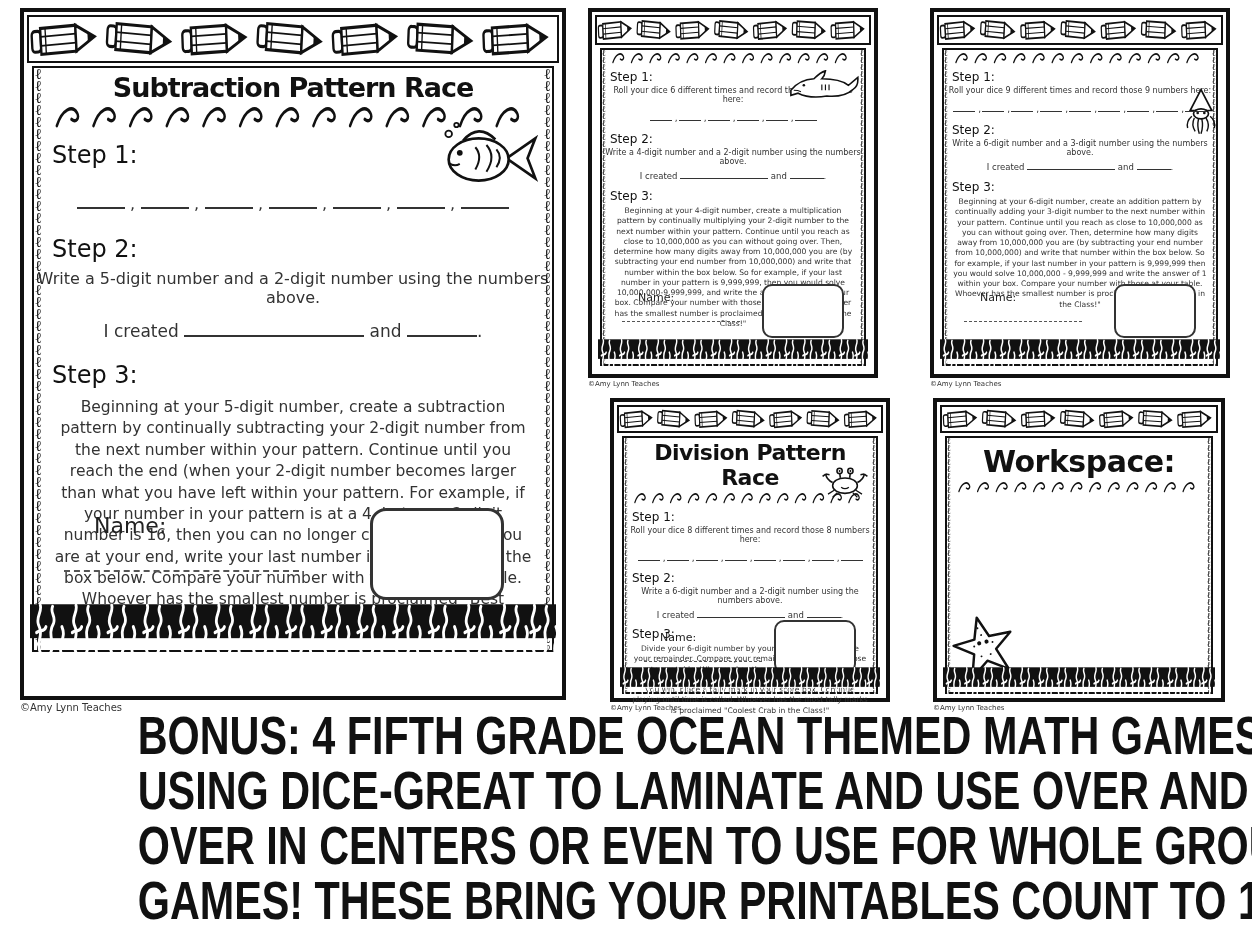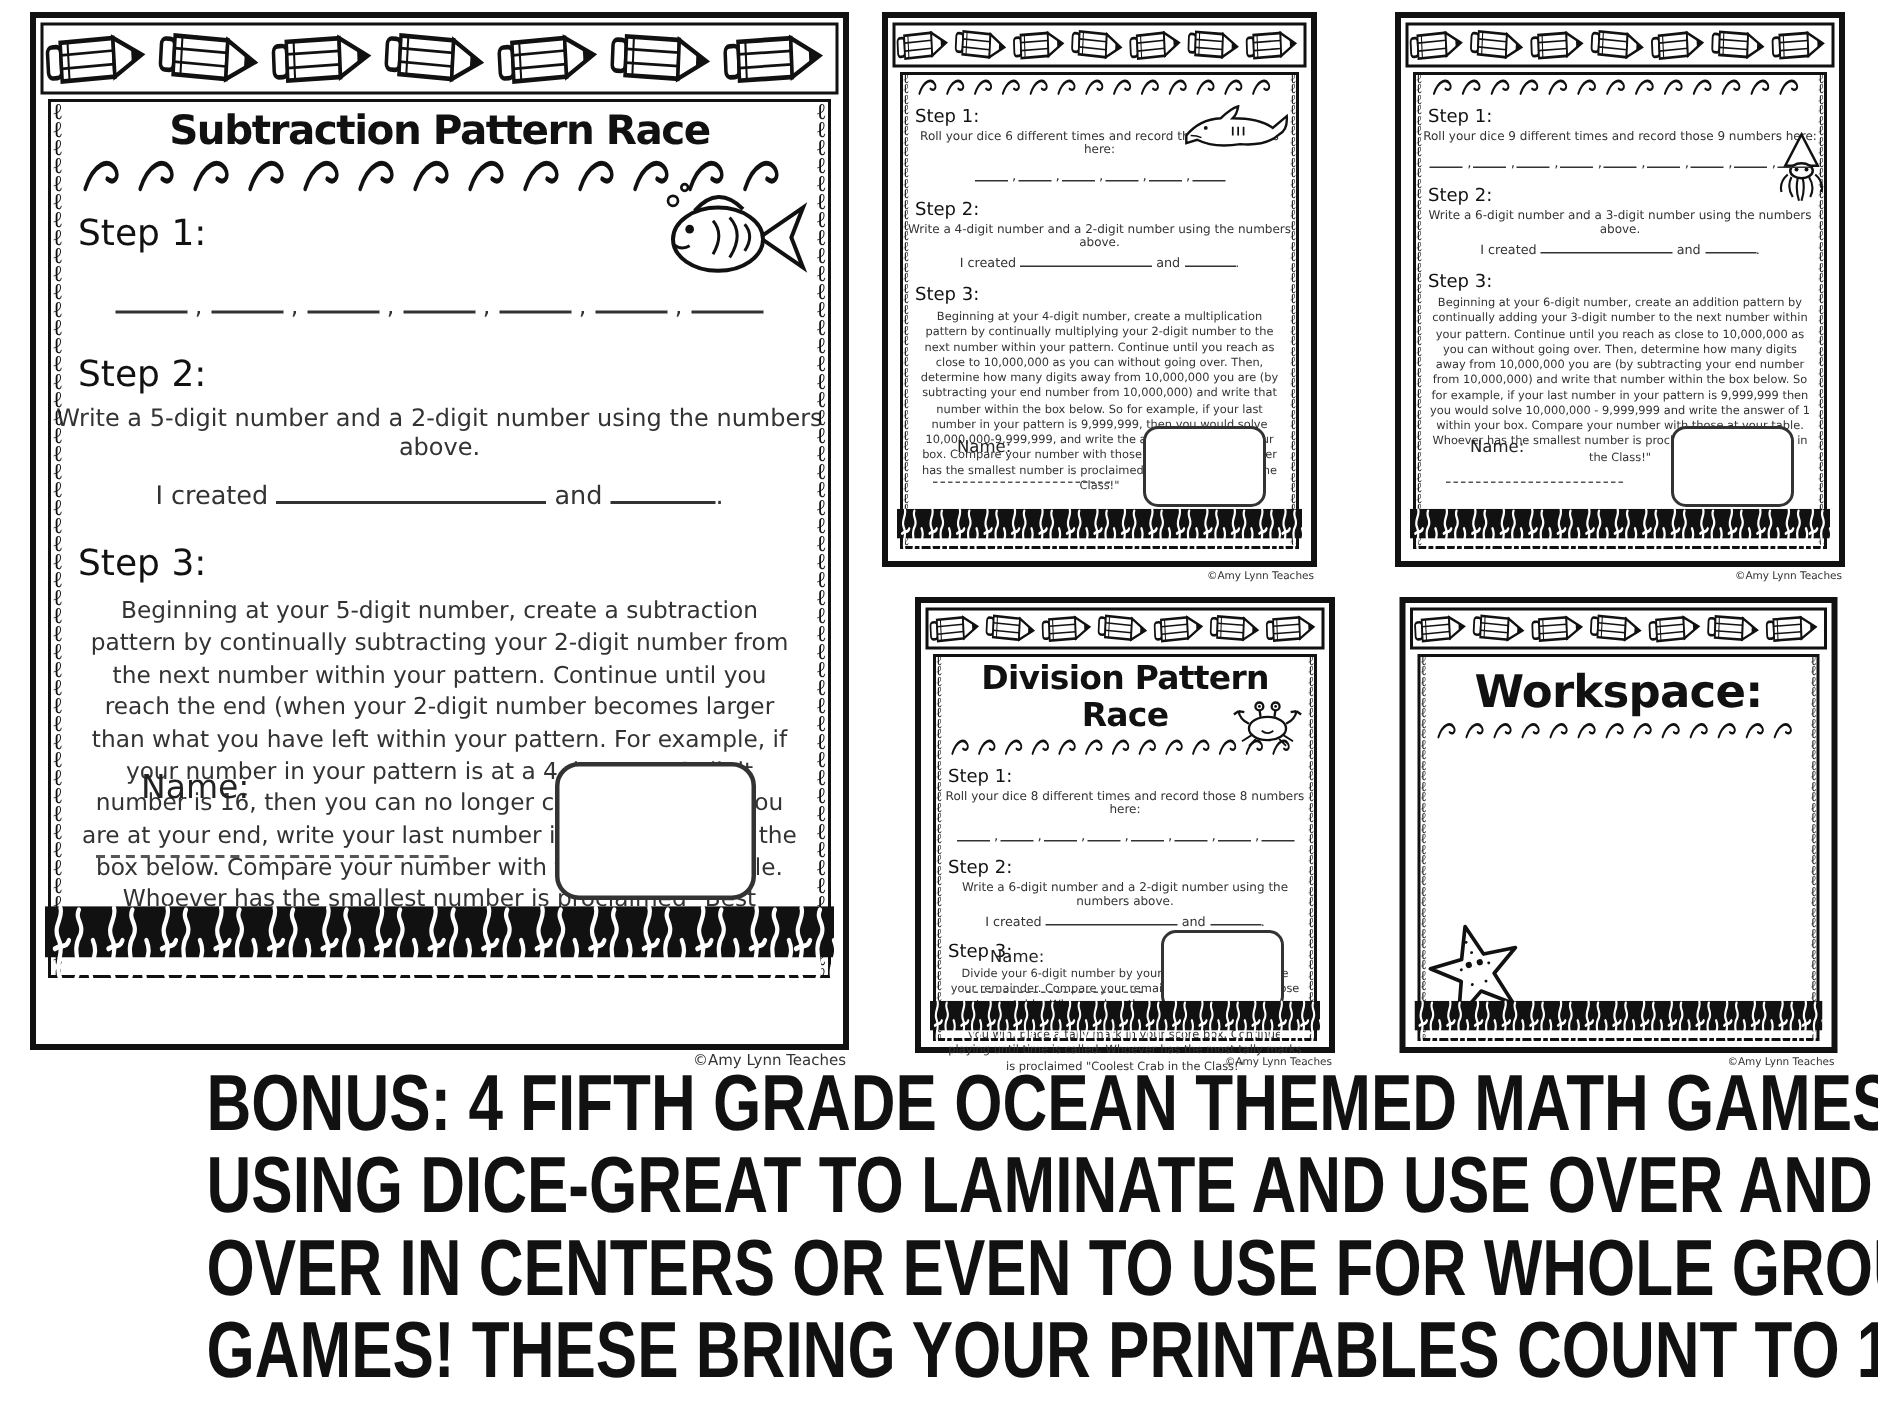--- a/index.html
+++ b/index.html
@@ -66,21 +66,21 @@
   .small .name-dash{width:118px;margin-top:16px;margin-left:-16px;border-bottom-width:1.5px;}
 
   .answer-box{position:absolute;background:#fff;border:3px solid #333;}
   .big .answer-box{width:128px;height:86px;right:48px;bottom:50px;border-radius:16px;}
   .small .answer-box{width:78px;height:50px;right:20px;bottom:26px;border-radius:10px;border-width:2px;}
 
   .seaweed-band{position:absolute;left:-4px;right:-4px;bottom:-4px;line-height:0;}
   .seaweed-band svg{width:100%;display:block;}
 
   .clipart{position:absolute;line-height:0;}
-  .credit{text-align:right;color:#333;font-size:10px;margin-top:2px;padding-right:2px;
+  .credit{color:#333;font-size:10px;margin-top:2px;padding-right:2px;
           font-family:"DejaVu Sans",sans-serif;}
   .small-credit{font-size:7px;}
 
   
   #sub-wrap{left:20px;top:8px;width:546px;height:710px;}
   #sub-wrap .sheet{height:692px;}
   #mul-wrap{left:588px;top:8px;width:290px;height:382px;}
   #mul-wrap .sheet{height:370px;}
   #add-wrap{left:930px;top:8px;width:300px;height:382px;}
   #add-wrap .sheet{height:370px;}

